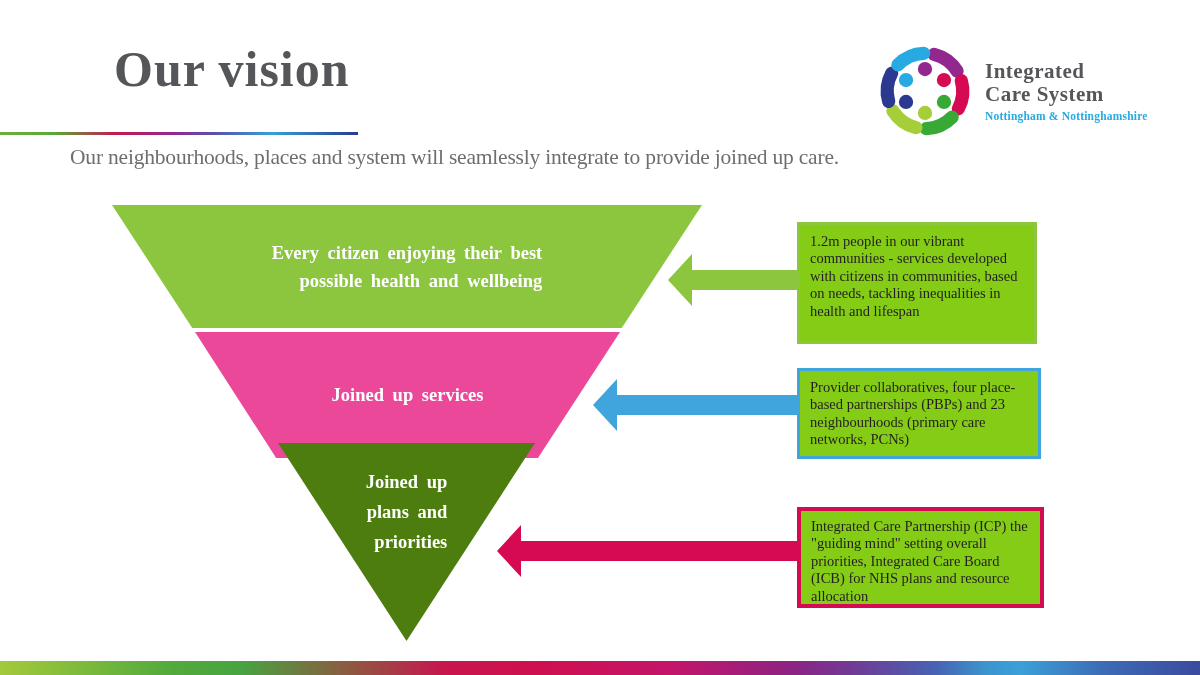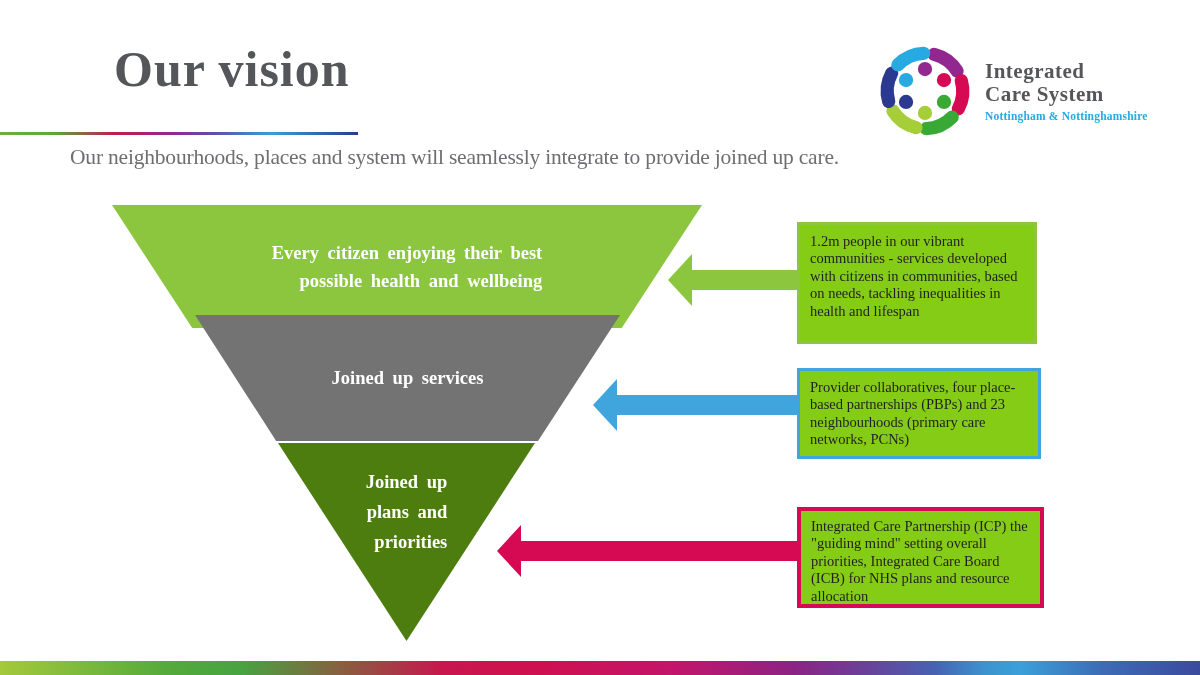--- a/index.html
+++ b/index.html
@@ -30,21 +30,21 @@
   .layer{position:absolute; display:flex; align-items:center; justify-content:center;}
   .layer-label{
     color:#ffffff; font-weight:bold; font-size:18.5px; text-align:right;
     white-space:pre-line; word-spacing:4px; line-height:28px;
   }
   .layer-green{
     left:112px; top:205px; width:590px; height:123px; background:#8CC63F;
     clip-path:polygon(0 0,100% 0,86.4% 100%,13.6% 100%);
   }
   .layer-blue{
-    left:195px; top:315px; width:425px; height:126px; background:#737373;
+    left:195px; top:332px; width:425px; height:126px; background:#ec4899;
     clip-path:polygon(0 0,100% 0,80.7% 100%,19.1% 100%);
   }
   .layer-pink{
     left:278px; top:443px; width:257px; height:198px; background:#4d7c0f;
     clip-path:polygon(0 0,100% 0,50% 100%);
     align-items:flex-start;
   }
   .layer-pink .layer-label{margin-top:24px; line-height:30px;}
   
   .arrow{position:absolute;}

